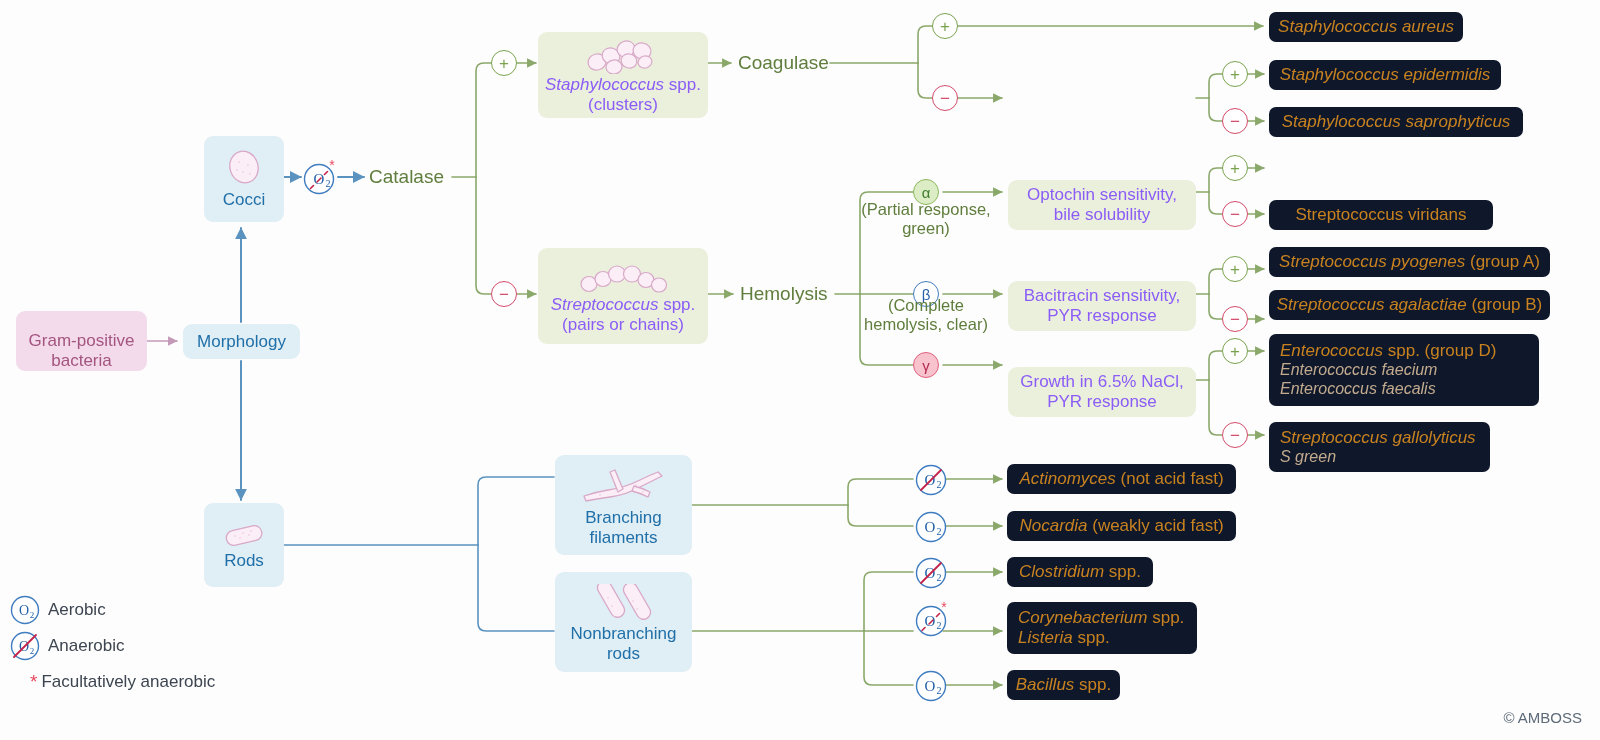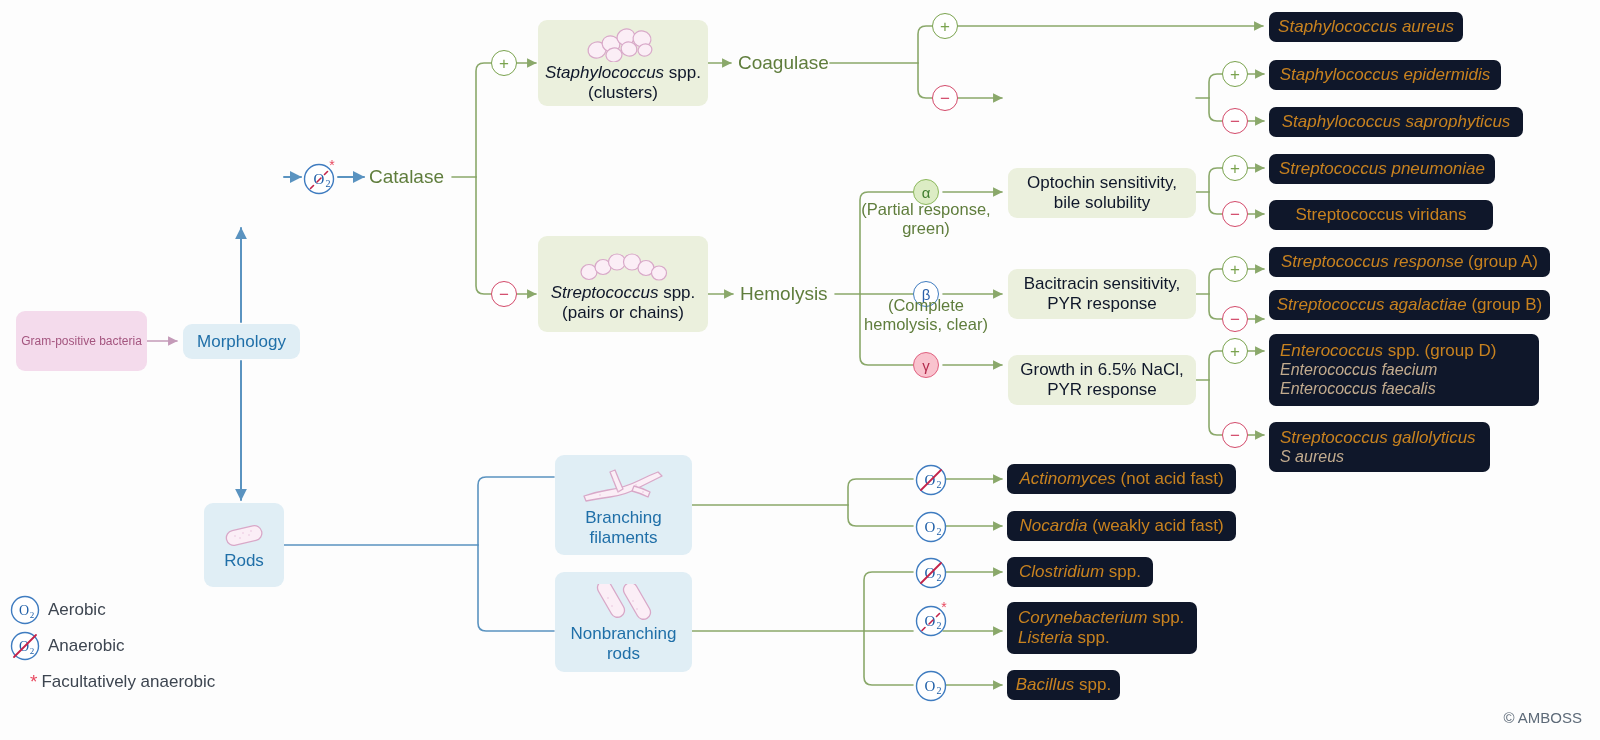--- a/index.html
+++ b/index.html
@@ -12,21 +12,21 @@
   }
   #canvas{position:absolute;inset:0;}
   #wires{position:absolute;left:0;top:0;width:1600px;height:740px;pointer-events:none;}
 
   .node{position:absolute;box-sizing:border-box;display:flex;flex-direction:column;
         align-items:center;justify-content:center;border-radius:9px;text-align:center;}
 
   
   .pink-box{background:#f4dbec;color:#a4557f;}
   .blue-box{background:#e0eef5;color:#1f6fa8;}
-  .green-box{background:#ebf0dd;color:#0f172a;}
+  .green-box{background:#ebf0dd;color:#8b5cf6;margin-top:12px;}
   .peach-pill{background:#0f172a;color:#c8821f;border-radius:7px;}
 
   .lbl{line-height:1.17;}
   .plain-green{color:#5f7d3c;}
   .it{font-style:italic;}
   .sub{color:#c2ab8e;font-style:italic;}
 
   
   .ftext{position:absolute;white-space:nowrap;}
   .ftext.center{transform:translateX(-50%);text-align:center;white-space:normal;}
@@ -148,28 +148,41 @@
       <path d="M692,631 L864,631" stroke="#8aa86a" stroke-width="1.6"></path>
       <path d="M864,631 L864,580 Q864,572 872,572 L913,572" stroke="#8aa86a" stroke-width="1.6"></path>
       <path d="M864,631 L913,631" stroke="#8aa86a" stroke-width="1.6"></path>
       <path d="M864,631 L864,677 Q864,685 872,685 L913,685" stroke="#8aa86a" stroke-width="1.6"></path>
       <path d="M943,572 L1002,572" stroke="#8aa86a" stroke-width="1.6" marker-end="url(#ah-green)"></path>
       <path d="M943,631 L1002,631" stroke="#8aa86a" stroke-width="1.6" marker-end="url(#ah-green)"></path>
       <path d="M943,685 L1002,685" stroke="#8aa86a" stroke-width="1.6" marker-end="url(#ah-green)"></path>
     </g>
   </svg>
 
-  <div class="node pink-box" style="left:16px;top:311px;width:131px;height:60px;font-size:12px;">
+  <div class="node pink-box" style="left:16px;top:311px;width:131px;height:60px;font-size:17px;justify-content:flex-end;">
     <span class="lbl">Gram-positive bacteria</span>
   </div>
 
   <div class="node blue-box" style="left:183px;top:324px;width:117px;height:35px;font-size:17px;">
     <span class="lbl">Morphology</span>
   </div>
 
+  <div class="node blue-box" style="left:204px;top:136px;width:80px;height:86px;font-size:17px;">
+    <svg class="glyph" width="42" height="40" viewBox="0 0 42 40">
+      <ellipse cx="21" cy="19" rx="14" ry="16" transform="rotate(-18 21 19)" fill="#fbeef6" stroke="#d8a8c8" stroke-width="1.3"></ellipse>
+      <g fill="#e8c4dd">
+        <circle cx="16" cy="14" r="0.8"></circle>
+          <circle cx="25" cy="17" r="0.8"></circle>
+        <circle cx="20" cy="24" r="0.8"></circle>
+          <circle cx="27" cy="26" r="0.8"></circle>
+        <circle cx="14" cy="22" r="0.8"></circle>
+      </g>
+    </svg>
+    <span class="lbl" style="margin-top:2px;">Cocci</span>
+  </div>
 
   <div class="o2" style="left:303px;top:161px;">
     <svg width="36" height="34" viewBox="0 0 36 34">
       <circle cx="16" cy="18" r="14.5" fill="#fff" stroke="#3f7cc0" stroke-width="1.4"></circle>
       <text x="16" y="23" text-anchor="middle" font-family="Liberation Serif, serif" font-size="15" fill="#1f5fa8">O</text>
       <text x="25" y="26" text-anchor="middle" font-family="Liberation Serif, serif" font-size="10" fill="#1f5fa8">2</text>
       <path d="M7.5,27.5 L10.5,24.5" stroke="#c4244a" stroke-width="1.6" stroke-linecap="round"></path>
       <path d="M14,21 L18,17" stroke="#c4244a" stroke-width="1.6" stroke-linecap="round"></path>
       <path d="M21.5,13.5 L24.5,10.5" stroke="#c4244a" stroke-width="1.6" stroke-linecap="round"></path>
       <text x="29" y="9" text-anchor="middle" font-family="Liberation Sans, sans-serif" font-size="14" fill="#e8485f">*</text>
@@ -261,36 +274,33 @@
   <div class="marker m-gamma" style="left:913px;top:352px;">
     <span>γ</span>
   </div>
 
   <div class="node green-box" style="left:1008px;top:168px;width:188px;height:50px;font-size:17px;">
     <span class="lbl">Optochin sensitivity,</span>
     <span class="lbl">bile solubility</span>
   </div>
   <div class="marker m-plus" style="left:1222px;top:155px;">+</div>
   <div class="marker m-minus" style="left:1222px;top:201px;">−</div>
-  <div class="node peach-pill" style="left:1269px;top:154px;width:226px;height:30px;font-size:17px;">
-    <span class="lbl it">Streptococcus pneumoniae</span>
-  </div>
   <div class="node peach-pill" style="left:1269px;top:200px;width:224px;height:30px;font-size:17px;">
     <span class="lbl">Streptococcus viridans</span>
   </div>
 
   <div class="node green-box" style="left:1008px;top:269px;width:188px;height:50px;font-size:17px;">
     <span class="lbl">Bacitracin sensitivity,</span>
     <span class="lbl">PYR response</span>
   </div>
   <div class="marker m-plus" style="left:1222px;top:256px;">+</div>
   <div class="marker m-minus" style="left:1222px;top:306px;">−</div>
   <div class="node peach-pill" style="left:1269px;top:247px;width:281px;height:30px;font-size:17px;">
     <span class="lbl">
-      <span class="it">Streptococcus response</span><span> (group A)</span>
+      <span class="it">Streptococcus pyogenes</span><span> (group A)</span>
     </span>
   </div>
   <div class="node peach-pill" style="left:1269px;top:290px;width:281px;height:30px;font-size:17px;">
     <span class="lbl">
       <span class="it">Streptococcus agalactiae</span><span> (group B)</span>
     </span>
   </div>
 
   <div class="node green-box" style="left:1008px;top:355px;width:188px;height:50px;font-size:17px;">
     <span class="lbl">Growth in 6.5% NaCl,</span>
@@ -302,21 +312,21 @@
   <div class="node peach-pill" style="left:1269px;top:334px;width:270px;height:72px;align-items:flex-start;justify-content:center;padding-left:11px;font-size:17px;text-align:left;">
     <span class="lbl">
       <span class="it">Enterococcus</span><span> spp. (group D)</span>
     </span>
     <span class="lbl sub" style="font-size:16px;">Enterococcus faecium</span>
     <span class="lbl sub" style="font-size:16px;">Enterococcus faecalis</span>
   </div>
 
   <div class="node peach-pill" style="left:1269px;top:422px;width:221px;height:50px;align-items:flex-start;justify-content:center;padding-left:11px;font-size:17px;text-align:left;">
     <span class="lbl it">Streptococcus gallolyticus</span>
-    <span class="lbl sub" style="font-size:16px;">S aureus</span>
+    <span class="lbl sub" style="font-size:16px;">S green</span>
   </div>
 
   <div class="node blue-box" style="left:204px;top:503px;width:80px;height:84px;font-size:17px;">
     <svg class="glyph" width="48" height="30" viewBox="0 0 48 30">
       <rect x="6" y="9" width="36" height="15" rx="7.5" transform="rotate(-13 24 16)" fill="#fbeef6" stroke="#d8a8c8" stroke-width="1.3"></rect>
       <g fill="#e8c4dd">
         <circle cx="15" cy="17" r="0.8"></circle>
           <circle cx="23" cy="14" r="0.8"></circle>
         <circle cx="31" cy="12" r="0.8"></circle>
           <circle cx="20" cy="19" r="0.8"></circle>

